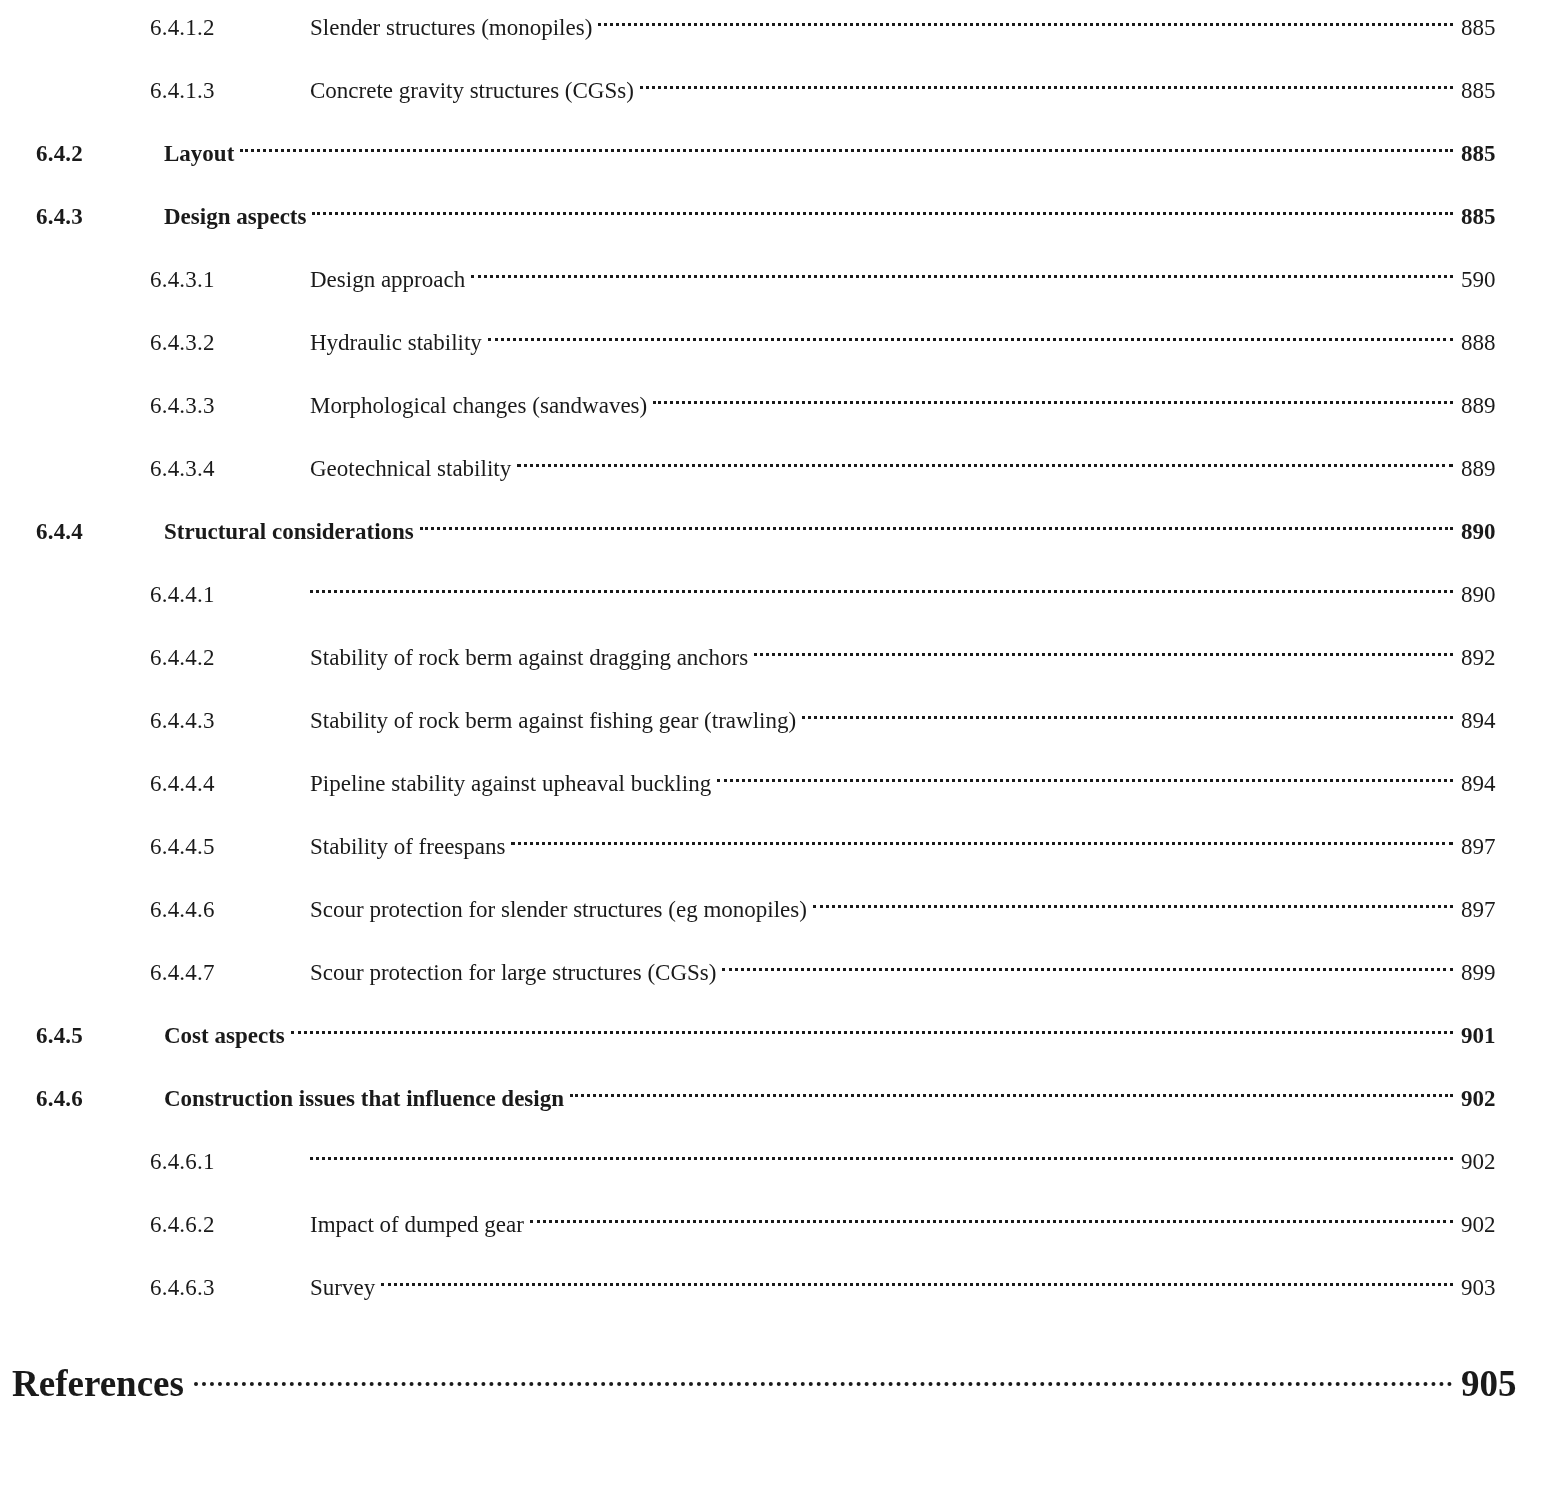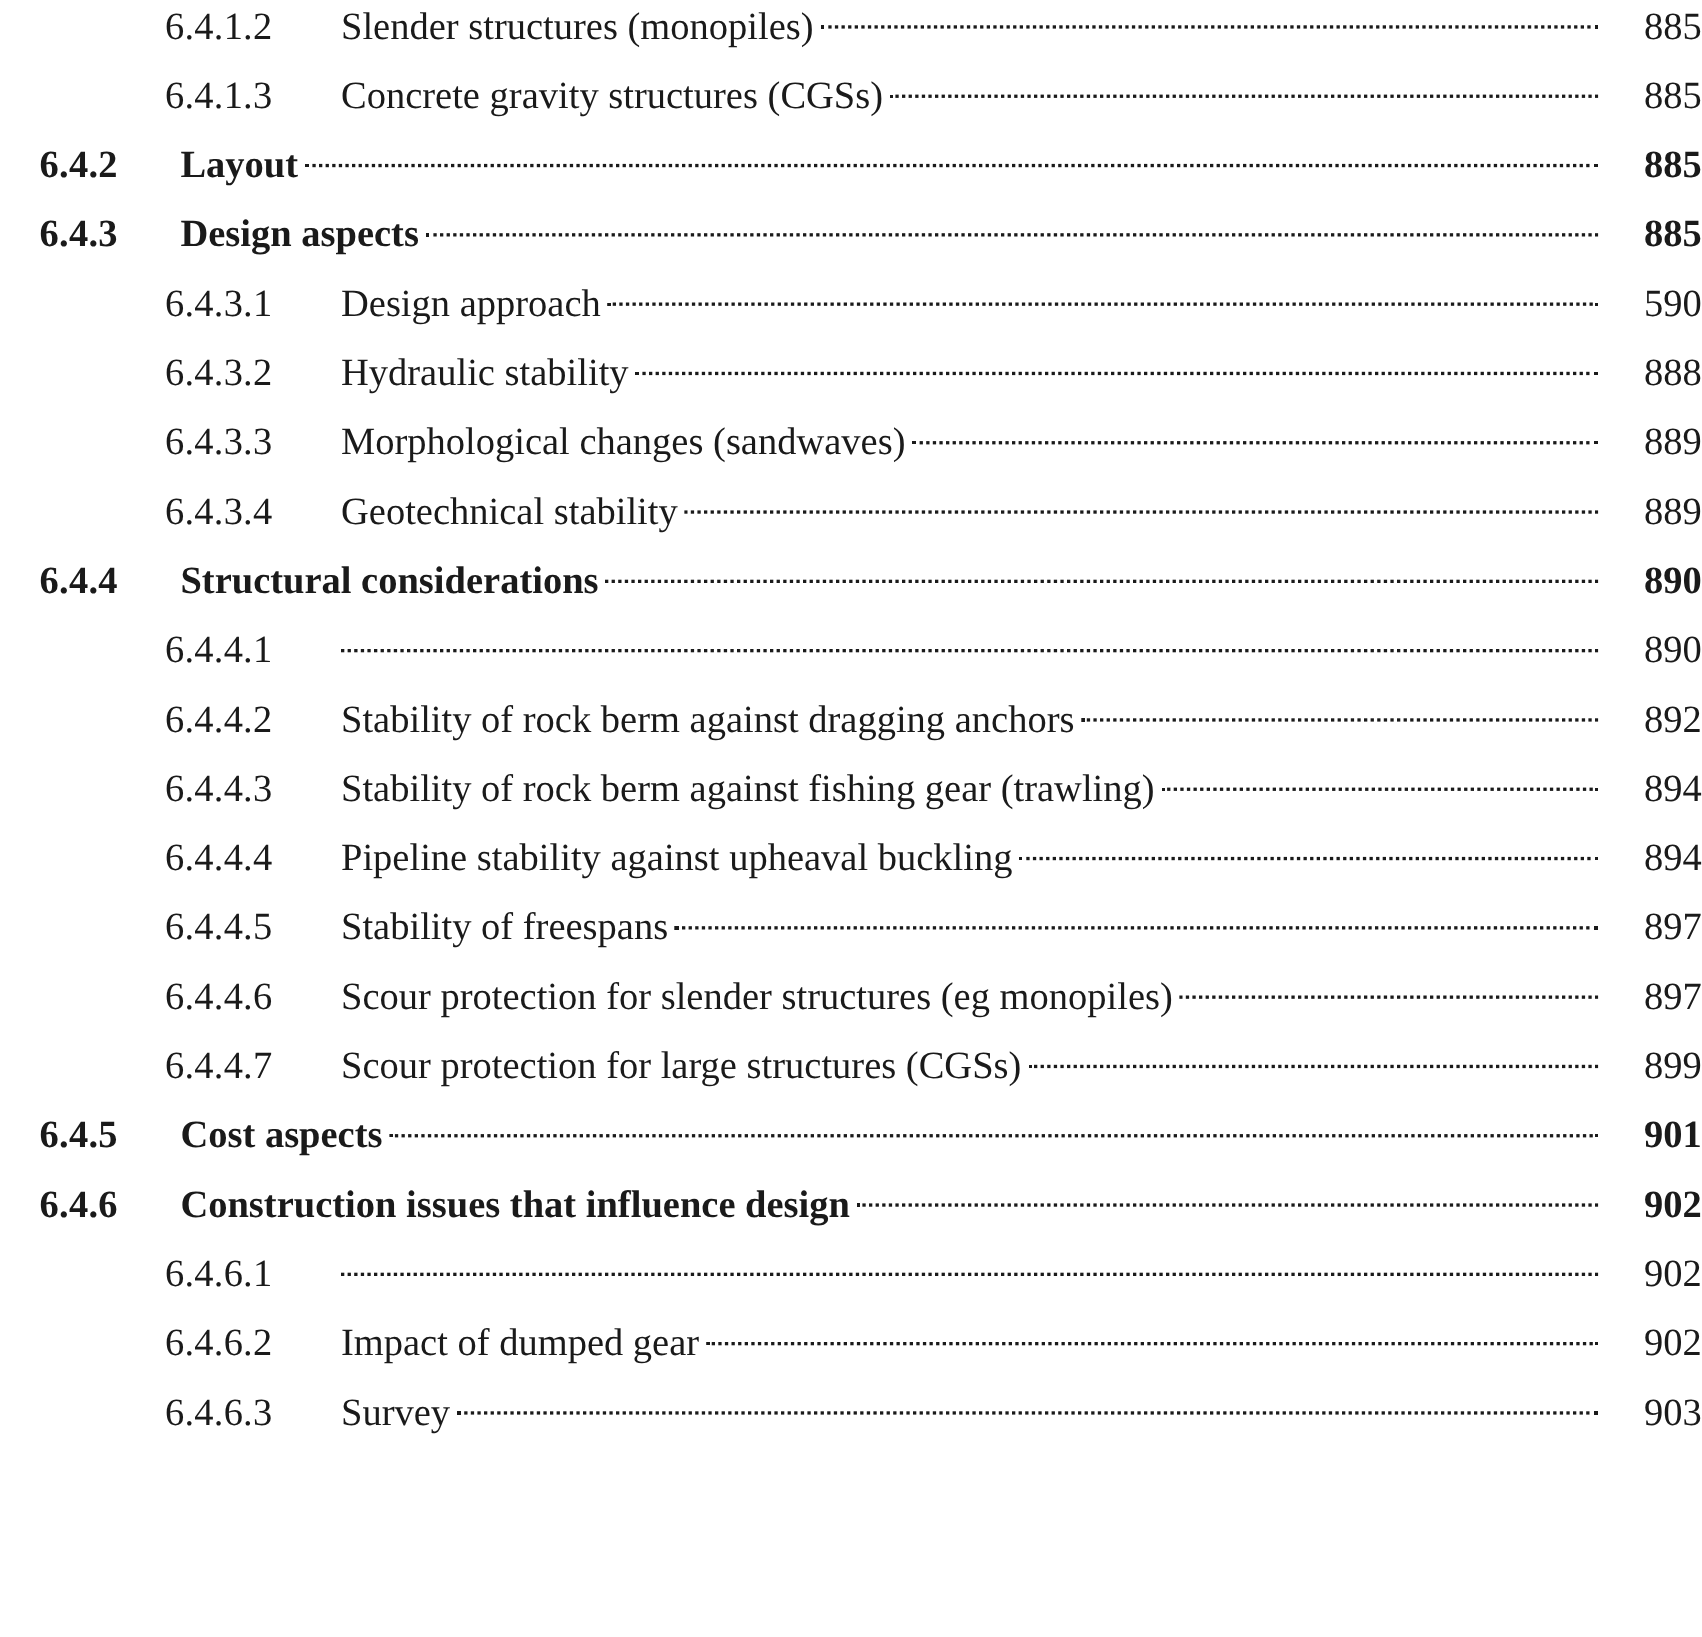--- a/index.html
+++ b/index.html
@@ -16,21 +16,21 @@
   }
   .toc {
     position: relative;
     width: 1547px;
     padding: 0;
     box-sizing: border-box;
   }
   .toc-row {
     display: flex;
     align-items: baseline;
-    font-size: 35px;
+    font-size: 23px;
     line-height: 1.0;
     height: 63px;
     white-space: nowrap;
   }
   
   .lvl-1 { padding-left: 0px; }
   .lvl-2 { padding-left: 36px; font-weight: bold; }
   .lvl-3 { padding-left: 150px; }
 
   .num {
@@ -55,21 +55,20 @@
     content: "";
     position: absolute;
     left: 0;
     right: 0;
     bottom: 9px;
     border-bottom: 3.5px dotted #1a1a1a;
   }
   .page {
     flex: 0 0 auto;
     padding-left: 8px;
-    text-align: right;
     min-width: 86px;
   }
   .ref-row {
     font-weight: bold;
     font-size: 37px;
     margin-top: 38px;
   }
   .ref-row .num { width: 36px; margin-left: -24px; }
   .ref-row .dots::before {
     border-bottom: 4.5px dotted #1a1a1a;
@@ -201,13 +200,19 @@
         <span class="page">902</span>
       </div>
       <div class="toc-row lvl-3">
         <span class="num">6.4.6.3</span>
         <span class="title">Survey</span>
         <span class="dots"></span>
         <span class="page">903</span>
       </div>
     </div>
 
+  <div class="toc-row ref-row lvl-1">
+    <span class="num">6</span>
+    <span class="title">References</span>
+    <span class="dots"></span>
+    <span class="page">905</span>
+  </div>
 </div>
 
 </body></html>

